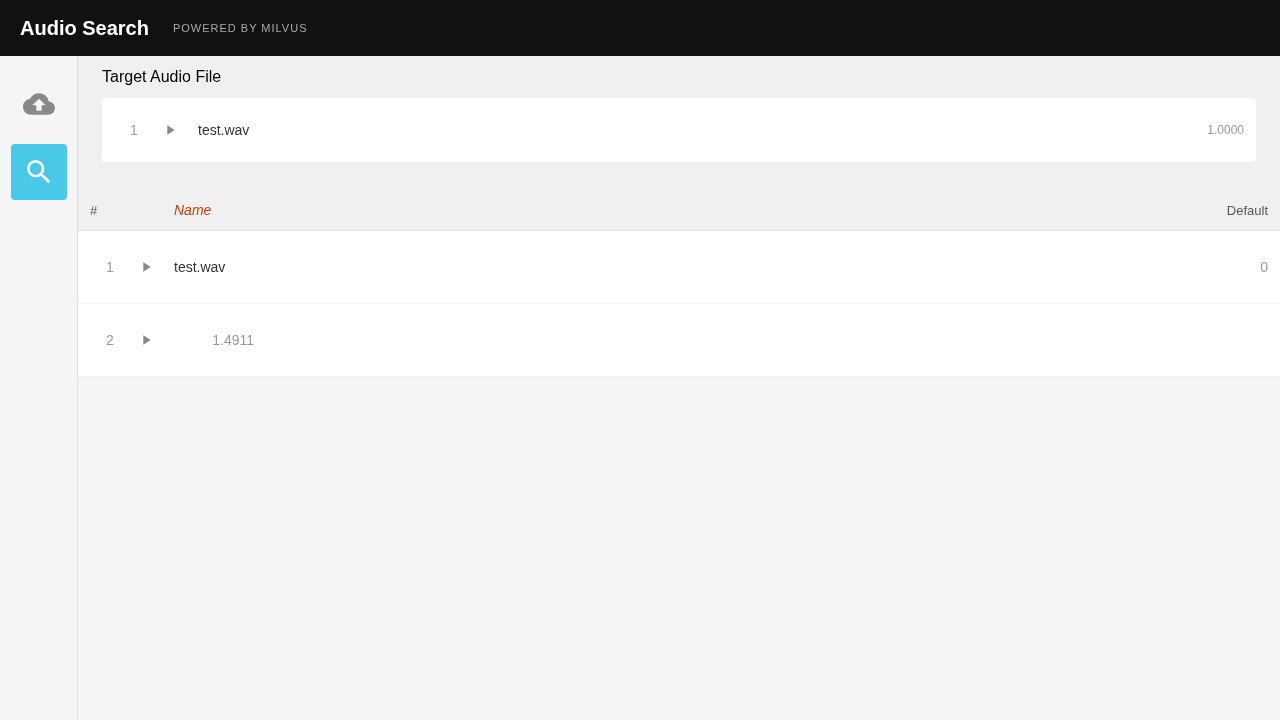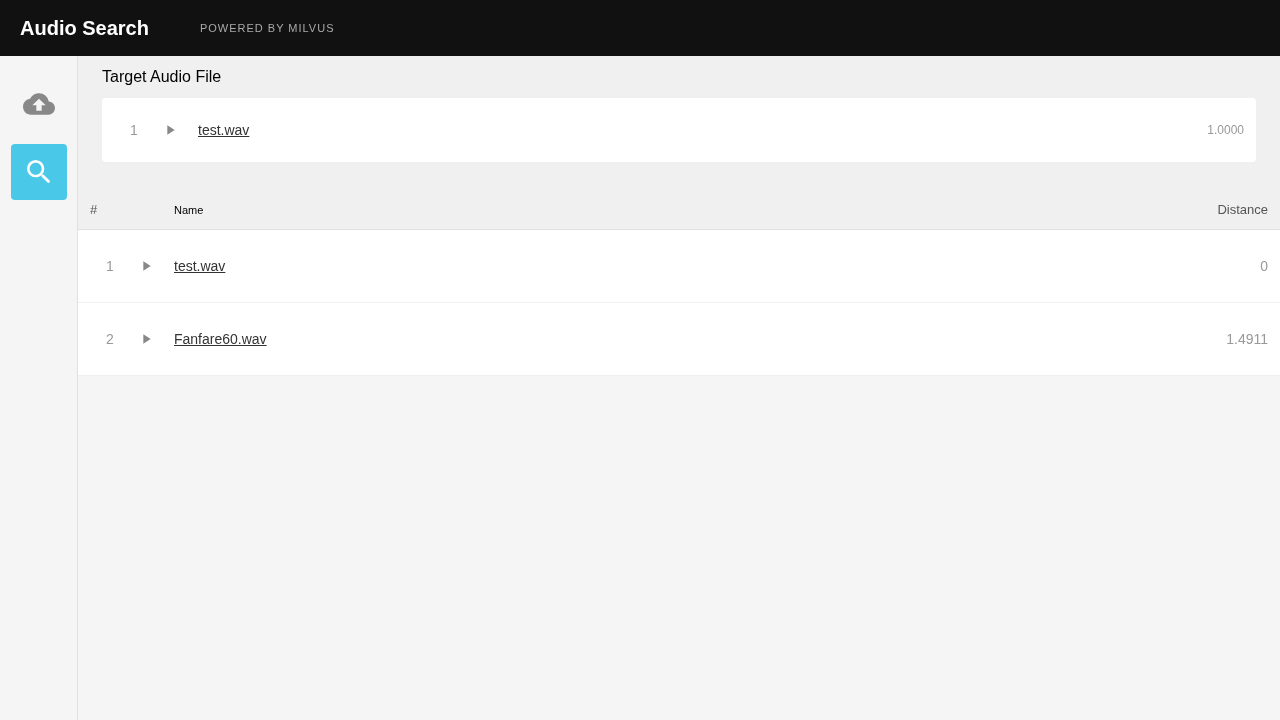--- a/index.html
+++ b/index.html
@@ -6,33 +6,32 @@
     body { font-family: Arial, sans-serif; background: #f5f5f5; width: 1280px; height: 720px; overflow: hidden; }
 
     
     #header {
       background: #111;
       color: white;
       height: 56px;
       display: flex;
       align-items: center;
       padding: 0 20px;
-      gap: 3px;
+      gap: 24px;
     }
     #header .app-title {
       font-size: 20px;
       font-weight: bold;
       color: white;
     }
     #header .powered-by {
       font-size: 11px;
       color: #aaa;
       letter-spacing: 1px;
       text-transform: uppercase;
-      margin-left: 48px;
     }
 
     
     #layout {
       display: flex;
       height: calc(720px - 56px);
       justify-content: space-between;
     }
 
     
@@ -105,21 +104,20 @@
     }
     .play-btn svg {
       fill: #888;
       width: 16px;
       height: 16px;
     }
     .audio-name {
       flex: 1;
       font-size: 14px;
       color: #333;
-      text-decoration: underline;
     }
     .audio-distance {
       font-size: 12px;
       color: #999;
       width: 80px;
       text-align: right;
     }
 
     
     .default-btn {
@@ -151,22 +149,23 @@
     .table-header .col-num {
       width: 40px;
       font-size: 13px;
       color: #555;
     }
     .table-header .col-play {
       width: 44px;
     }
     .table-header .col-name {
       flex: 1;
-      font-size: 11px;
-      color: #000000;
+      font-size: 14px;
+      color: #c2410c;
+      font-style: italic;
     }
     .table-header .col-distance {
       width: 80px;
       text-align: right;
       font-size: 13px;
       color: #555;
     }
 
     
     .result-row {
@@ -243,41 +242,40 @@
 
       
     </div>
 
     <div id="results-section">
 
       <div class="table-header">
         <div class="col-num">#</div>
         <div class="col-play"></div>
         <div class="col-name">Name</div>
-        <div class="col-distance">Distance</div>
+        <div class="col-distance">Default</div>
       </div>
 
       <div id="results-rows">
           <div class="result-row">
       <span class="row-num">1</span>
       <button class="play-btn">
         <svg viewBox="0 0 24 24" xmlns="http://www.w3.org/2000/svg" style="width:16px;height:16px;fill:#888;">
           <path d="M8 5v14l11-7z"></path>
         </svg>
       </button>
       <span class="audio-name">test.wav</span>
       <span class="audio-distance">0</span>
     </div>
           <div class="result-row">
       <span class="row-num">2</span>
       <button class="play-btn">
         <svg viewBox="0 0 24 24" xmlns="http://www.w3.org/2000/svg" style="width:16px;height:16px;fill:#888;">
           <path d="M8 5v14l11-7z"></path>
         </svg>
       </button>
-      <span class="audio-name">Fanfare60.wav</span>
       <span class="audio-distance">1.4911</span>
     </div>
         </div>
     </div>
 
   </div>
 </div>
 
 </body></html>

